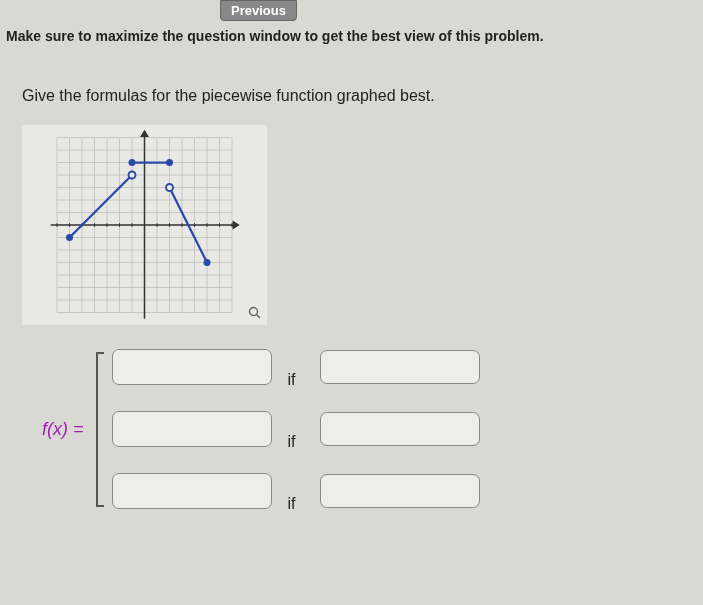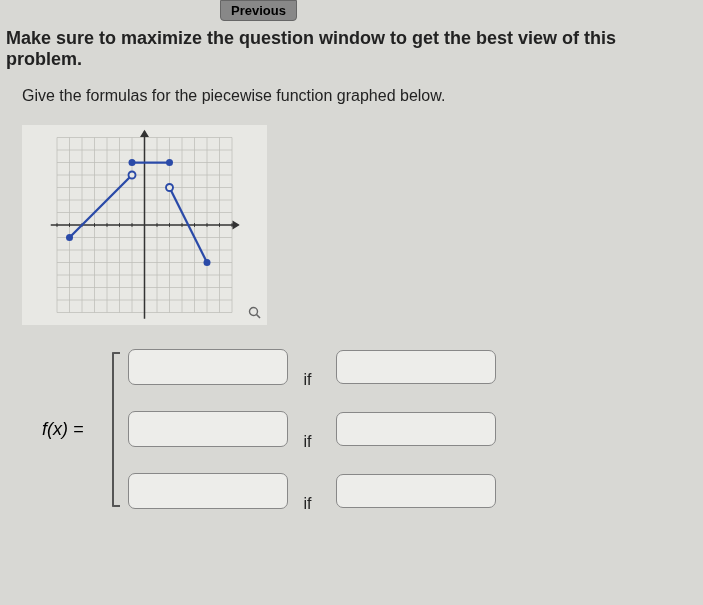--- a/index.html
+++ b/index.html
@@ -9,33 +9,33 @@
       width: 703px;
       height: 605px;
       overflow: hidden;
       position: relative;
     }
     .previous-btn {
       position: absolute;
       left: 220px;
       top: 0;
       background: #888;
-      color: #000000;
+      color: #ffffff;
       border: 1px solid #666;
       border-radius: 0 0 4px 4px;
       padding: 2px 10px;
       font-size: 13px;
       font-weight: bold;
     }
     .hint {
       position: absolute;
       top: 28px;
       left: 6px;
       right: 6px;
-      font-size: 18px;
+      font-size: 14px;
       font-weight: bold;
       color: #222;
     }
     .content {
       position: absolute;
       top: 85px;
       left: 22px;
       right: 22px;
     }
     .prompt {
@@ -52,22 +52,22 @@
       margin-bottom: 20px;
     }
     .formula-area {
       display: flex;
       align-items: center;
       margin-left: 20px;
     }
     .fx {
       font-size: 18px;
       font-style: italic;
-      color: #000000;
-      margin-right: 28px;
+      color: #a21caf;
+      margin-right: 12px;
     }
     .brace-col {
       width: 2px;
       background: #555;
       height: 155px;
       margin-right: 14px;
       border-radius: 1px;
       position: relative;
     }
     .brace-col::before,
@@ -131,21 +131,21 @@
 
 <button class="previous-btn">
   <span>Previous</span>
 </button>
 
 <div class="hint">Make sure to maximize the question window to get the best view of this problem.</div>
 
 <div class="content">
 
   <div class="prompt">
-    <div>Give the formulas for the piecewise function graphed below.</div>
+    <div>Give the formulas for the piecewise function graphed best.</div>
   </div>
 
   <div class="graph">
     <svg width="245" height="200" viewBox="-8 -8 16 16">
       <g transform="scale(1,-1)">
 
         <g stroke="#bdbdb8" stroke-width="0.06">
           <line x1="-7" y1="-7" x2="-7" y2="7"></line>
             <line x1="-6" y1="-7" x2="-6" y2="7"></line>
           <line x1="-5" y1="-7" x2="-5" y2="7"></line>

